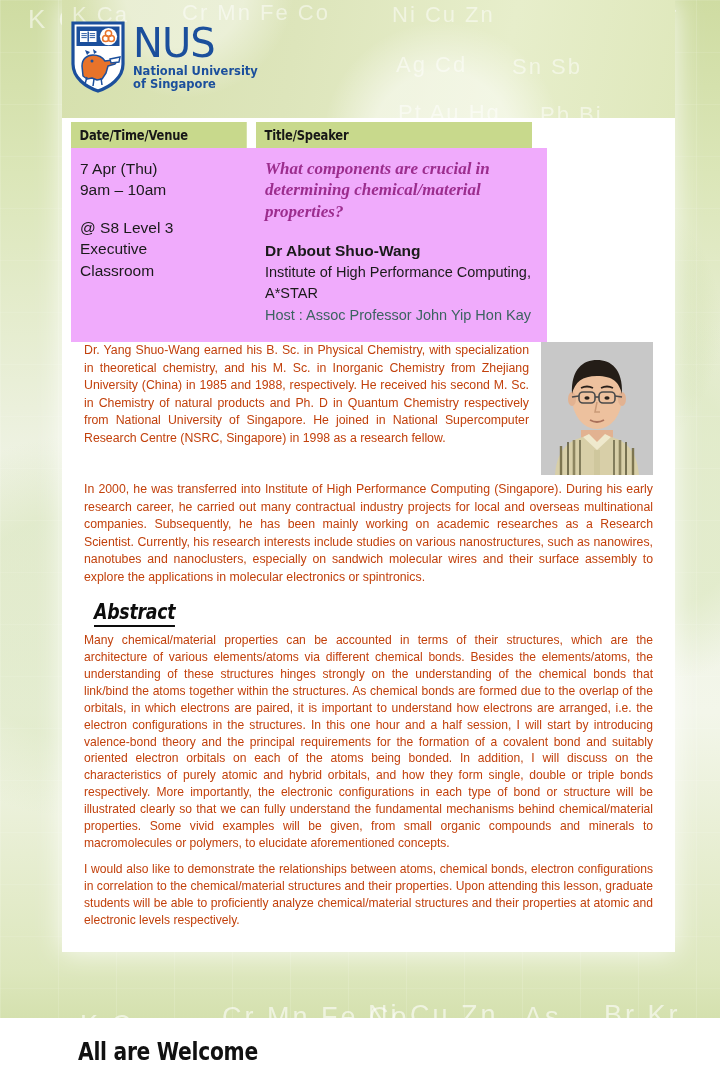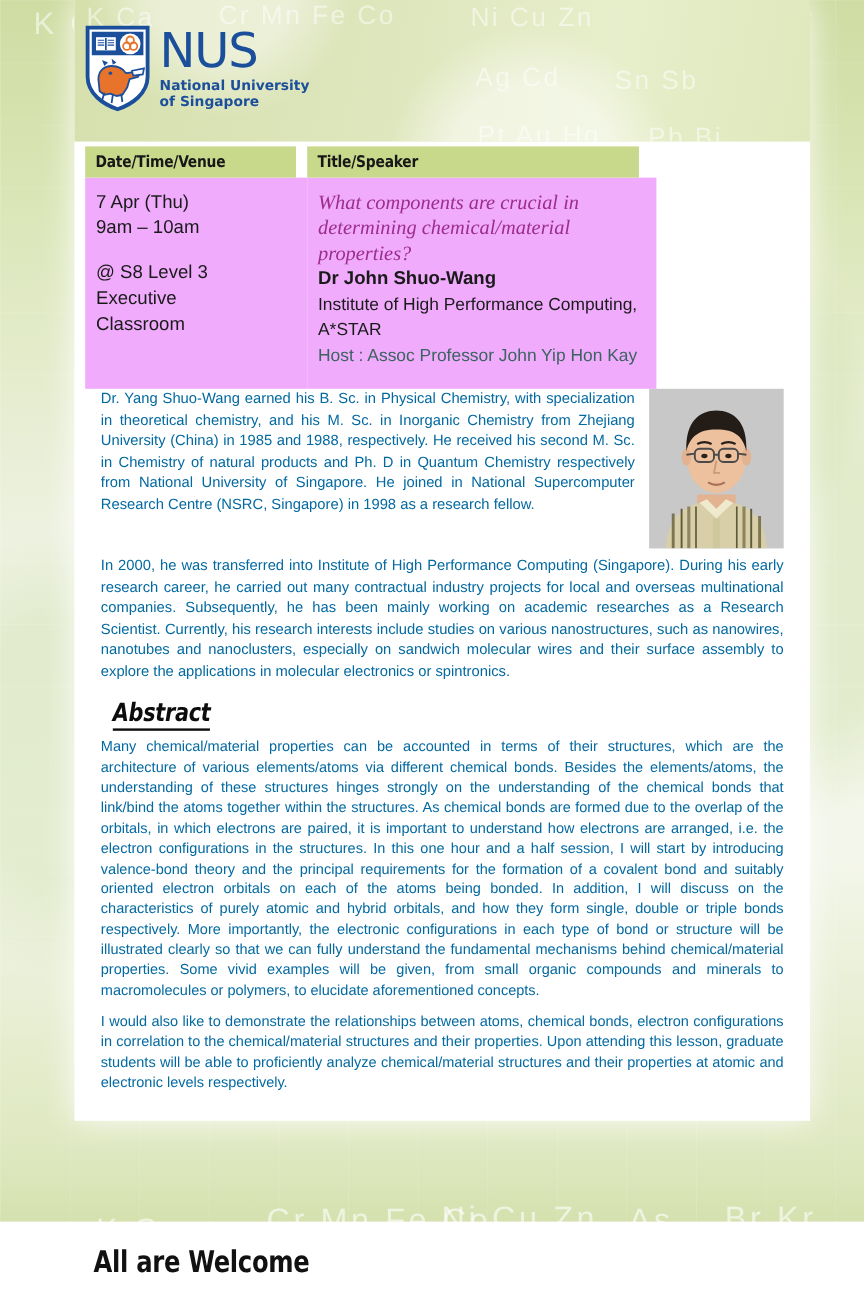--- a/index.html
+++ b/index.html
@@ -124,23 +124,24 @@
   }
   .col-when{width:168px;}
   .when-line{
     font-family:"Liberation Sans",sans-serif;
     font-size:15.5px;color:#1a1a1a;line-height:1.38;
   }
   .when-gap{height:16px;}
 
   .talk-title{
     font-family:"Liberation Serif","DejaVu Serif",serif;
-    font-weight:400;font-style:italic;
+    font-weight:700;font-style:italic;
     font-size:17px;line-height:1.25;
     color:#9c2d8e;
+    margin-bottom:18px;
   }
   .speaker-name{
     font-family:"Liberation Sans",sans-serif;
     font-weight:700;font-size:15.5px;color:#1a1a1a;line-height:1.45;
   }
   .speaker-affil{
     font-family:"Liberation Sans",sans-serif;
     font-weight:400;font-size:14.5px;color:#1a1a1a;line-height:1.45;
   }
   .speaker-host{
@@ -162,21 +163,21 @@
   }
   .sec-head.small{font-size:21px;}
   .sec-head-wrap{margin:16px 0 9px 0;}
   .sec-head-wrap.abstract{margin:14px 0 5px 0;padding-left:10px;}
   .sec-head-wrap.speaker{padding-left:10px;}
 
   .body-text{
     font-family:"Liberation Sans",sans-serif;
     font-size:12.3px;
     line-height:1.42;
-    color:#0369a1;
+    color:#c2410c;
     text-align:justify;
     margin:0 0 9px 0;
   }
   .bio-block{position:relative;}
   .bio-para-1{ }
   .photo{
     float:right;
     width:112px;height:133px;
     margin:0 0 6px 12px;
     background:#c9c9c9;
@@ -295,21 +296,21 @@
         <td class="col-when">
           <div class="when-line">7 Apr (Thu)</div>
           <div class="when-line">9am – 10am</div>
           <div class="when-gap"></div>
           <div class="when-line">@ S8 Level 3</div>
           <div class="when-line">Executive</div>
           <div class="when-line">Classroom</div>
         </td>
         <td>
           <div class="talk-title">What components are crucial in determining chemical/material properties?</div>
-          <div class="speaker-name">Dr John Shuo-Wang</div>
+          <div class="speaker-name">Dr About Shuo-Wang</div>
           <div class="speaker-affil">Institute of High Performance Computing, A*STAR</div>
           <div class="speaker-host">Host : Assoc Professor John Yip Hon Kay</div>
         </td>
       </tr>
     </tbody>
   </table>
   </div>
 
   <div class="section">
     <div class="bio-block">

